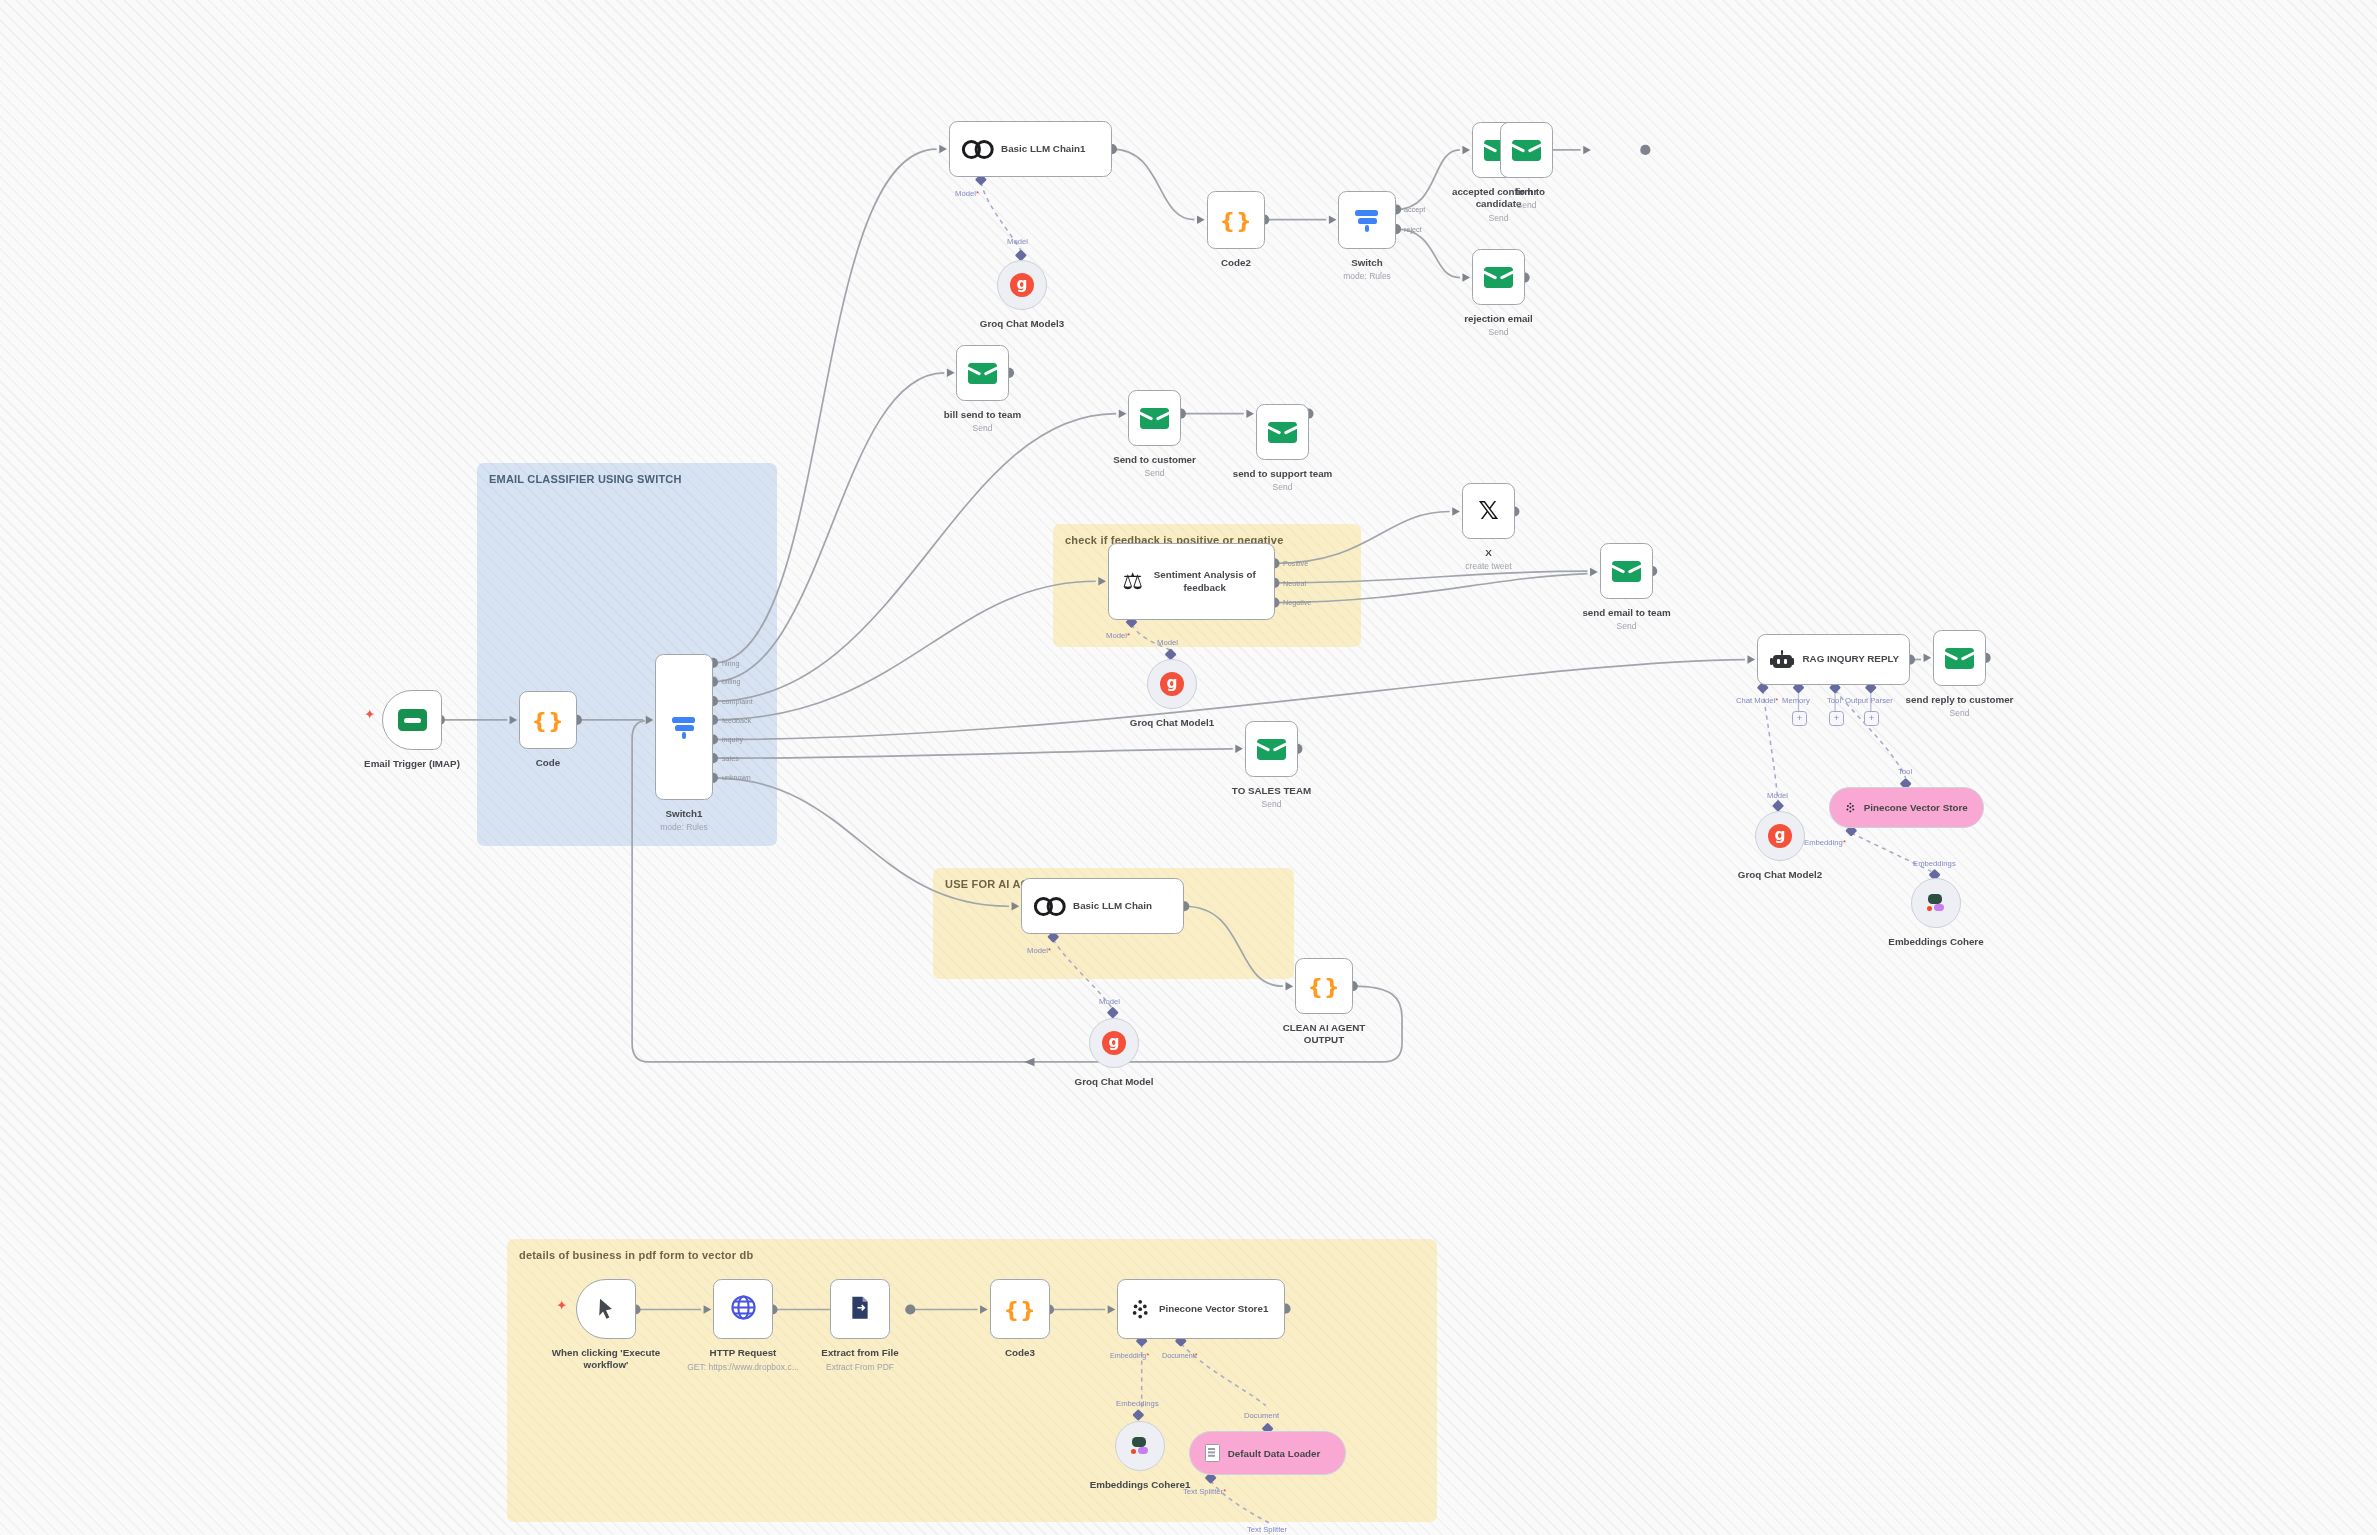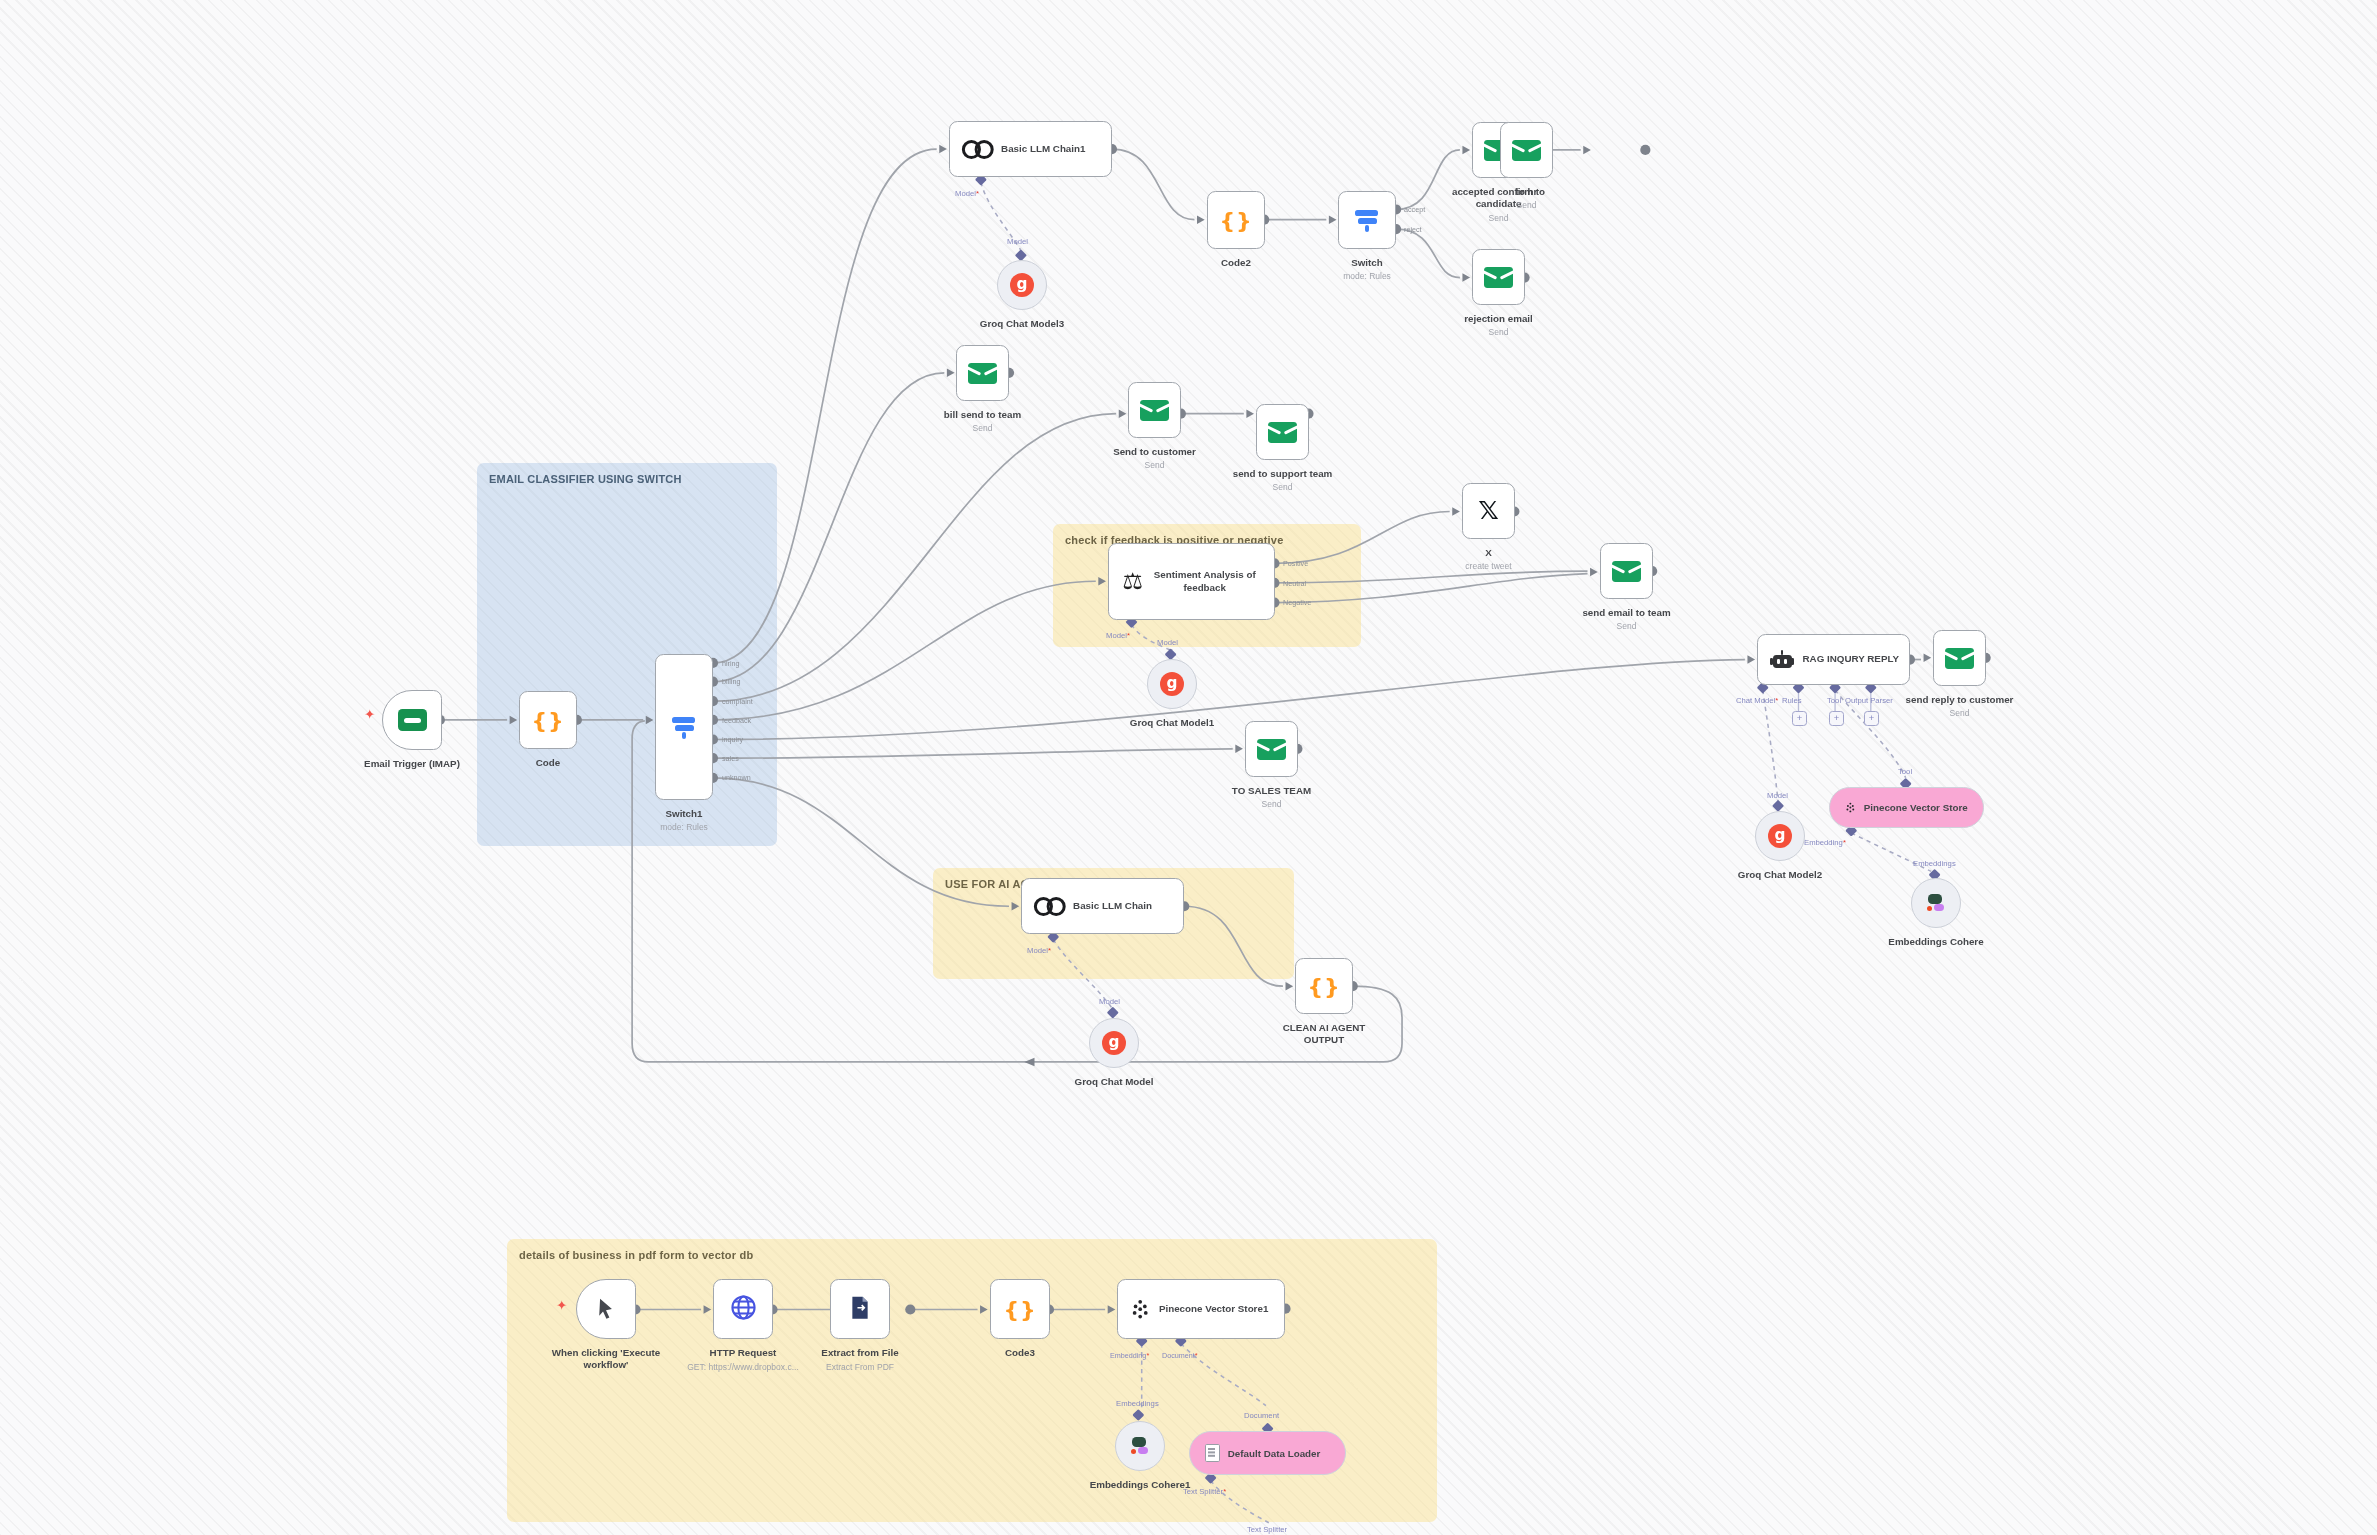--- a/index.html
+++ b/index.html
@@ -326,21 +326,21 @@
   </div>
 
   <div class="node" style="left:956px;top:345px;">
     <div class="box n-mail">
         <span class="mail-ic"></span>
       </div>
     <div class="nlabel">bill send to team</div>
     <div class="nsub" style="top:100%;margin-top:22px;">Send</div>
   </div>
 
-  <div class="node" style="left:1128px;top:382px;">
+  <div class="node" style="left:1128px;top:390px;">
     <div class="box n-mail">
         <span class="mail-ic"></span>
       </div>
     <div class="nlabel">Send to customer</div>
     <div class="nsub" style="top:100%;margin-top:22px;">Send</div>
   </div>
 
   <div class="node" style="left:1256px;top:404px;">
     <div class="box n-mail">
         <span class="mail-ic"></span>
@@ -399,21 +399,21 @@
           <i class="r1"></i>
           <i class="r2"></i>
           <i class="head"></i>
           <i class="e1"></i>
           <i class="e2"></i>
         </span>
       <span class="inlabel">RAG INQURY REPLY</span>
     </div>
   </div>
   <span class="plab" style="left:1736px;top:696px;"><span>Chat Model</span><span class="req">*</span></span>
-  <span class="plab" style="left:1782px;top:696px;">Rules</span>
+  <span class="plab" style="left:1782px;top:696px;">Memory</span>
   <span class="plab" style="left:1827px;top:696px;">Tool</span>
   <span class="plab" style="left:1845px;top:696px;">Output Parser</span>
   <div class="plus-sq" style="left:1792px;top:711px;">+</div>
   <div class="plus-sq" style="left:1829px;top:711px;">+</div>
   <div class="plus-sq" style="left:1864px;top:711px;">+</div>
 
   <div class="node" style="left:1933px;top:630px;">
     <div class="box n-mail">
         <span class="mail-ic"></span>
       </div>

